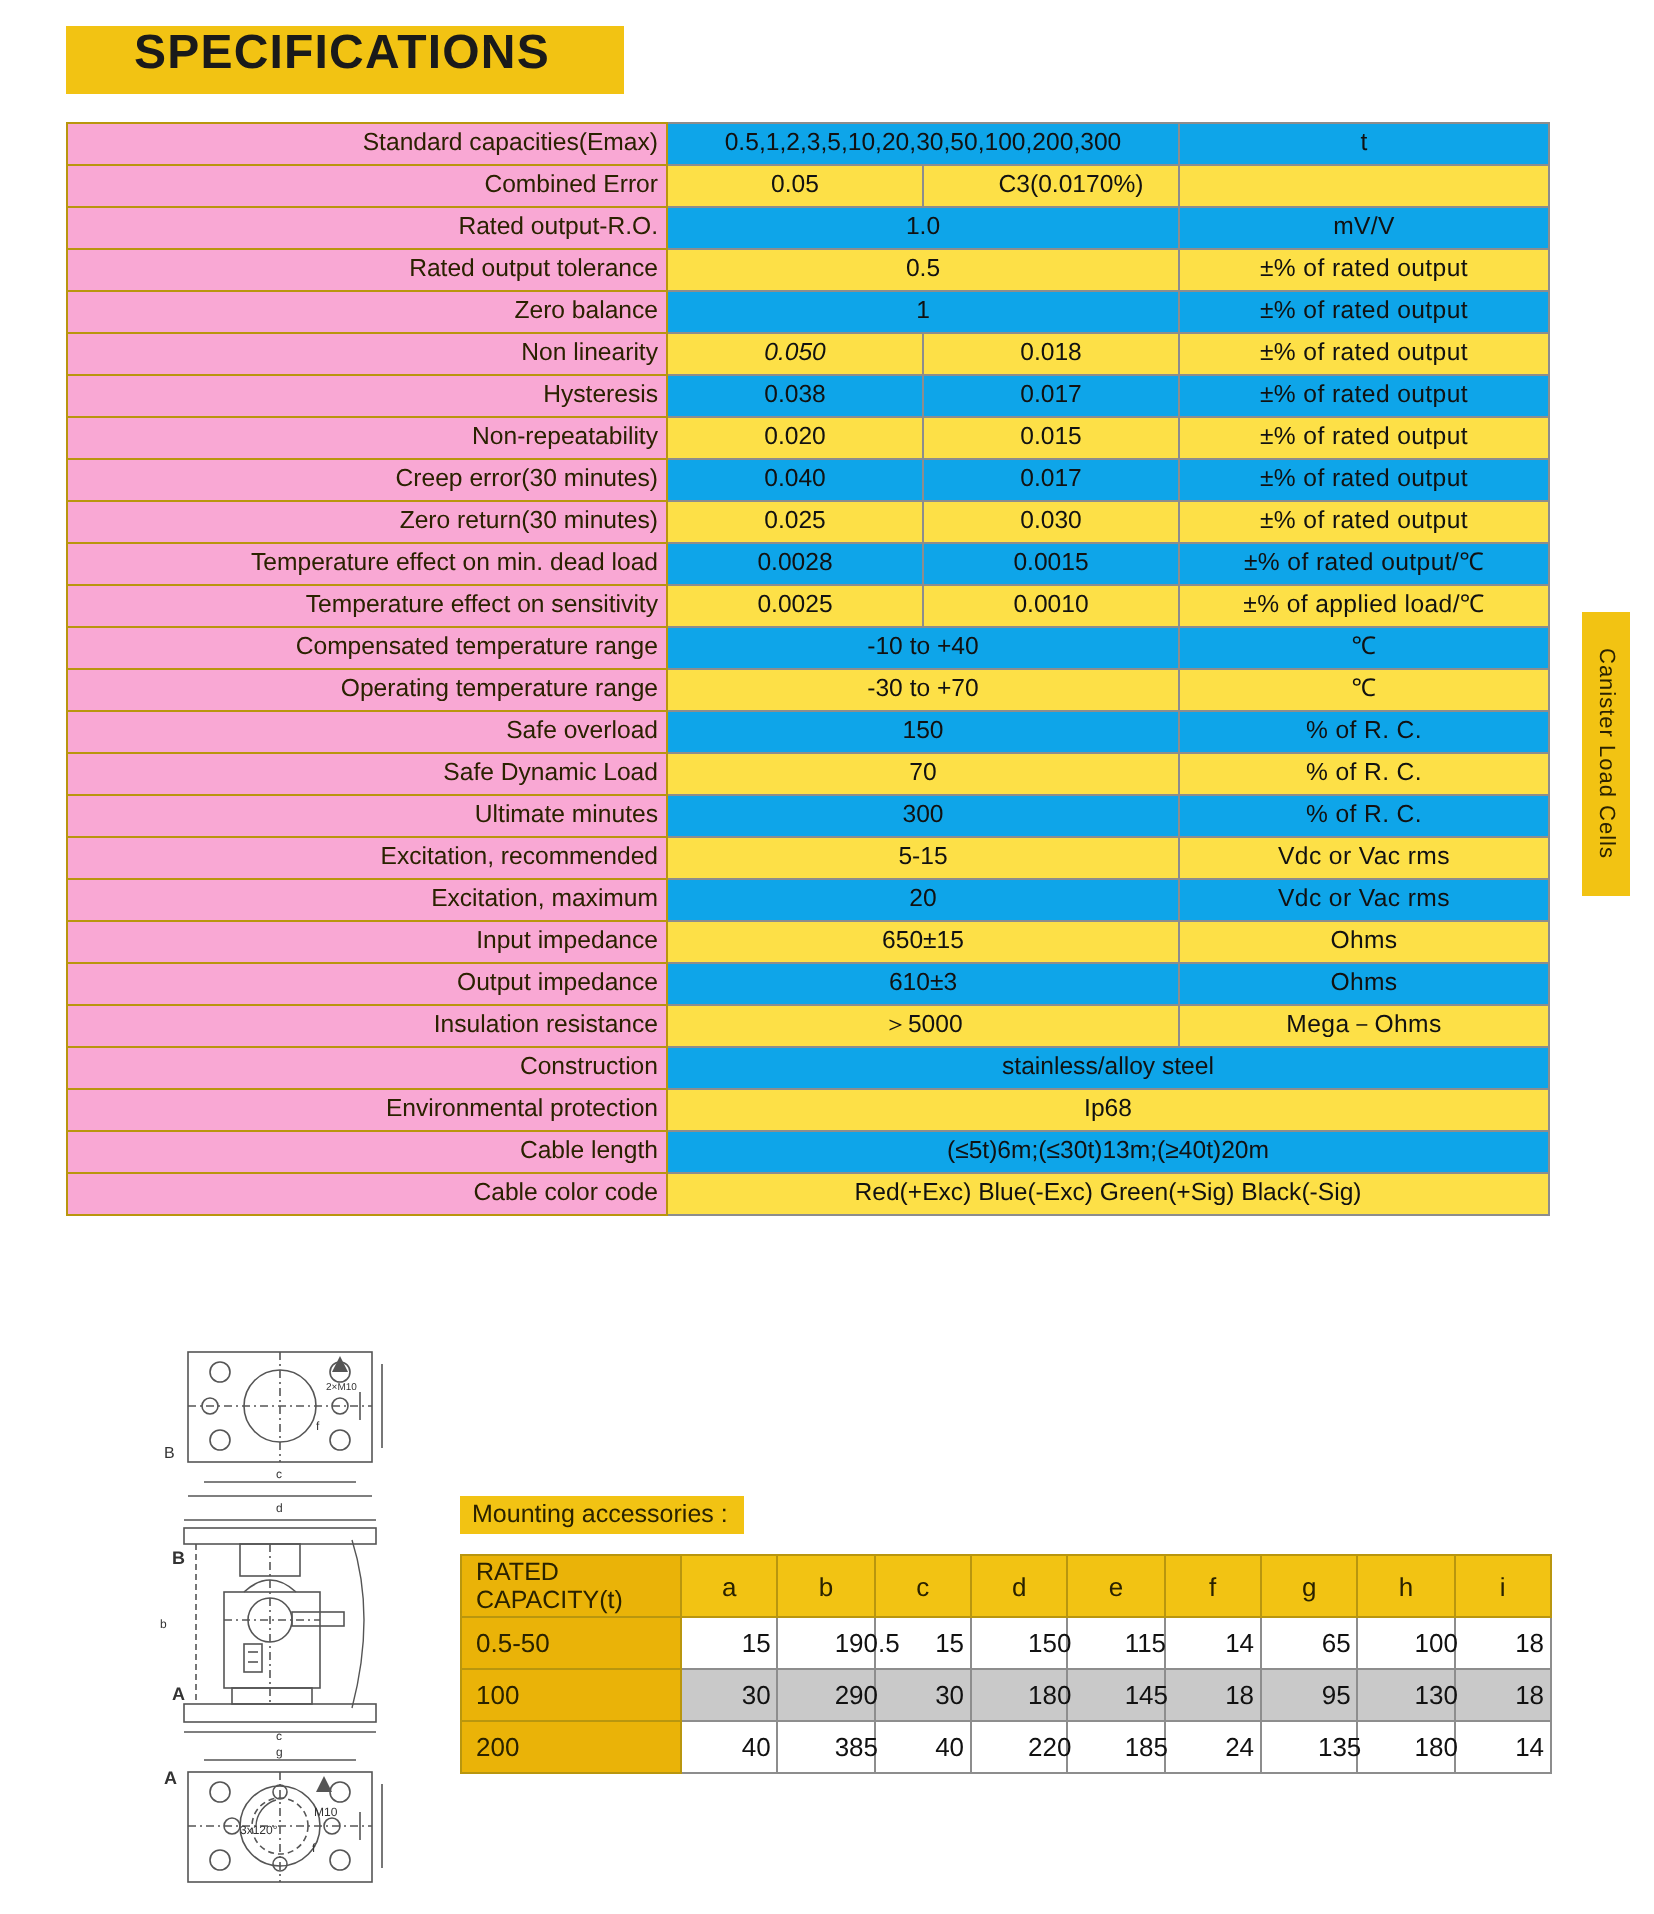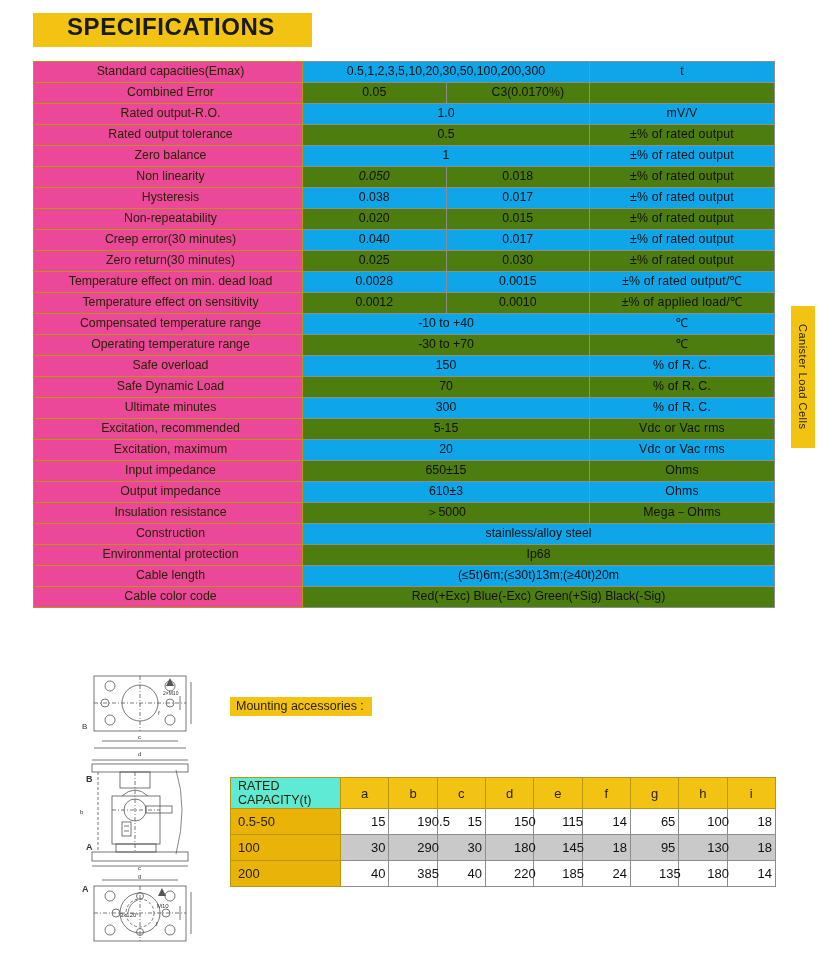--- a/index.html
+++ b/index.html
@@ -47,42 +47,42 @@
   #spec-table td {
     border: 1px solid #8d8d8d;
     height: 21px;
     font-size: 12.3px;
     color: #111;
     padding: 0 4px;
     line-height: 1.1;
     box-sizing: border-box;
   }
   #spec-table td.lbl {
-    background: #ec4899;
-    width: 269px;
-    text-align: center;
+    background: #f9a8d4;
+    width: 300px;
+    text-align: right;
     padding-left: 9px;
     border-color: #b9960e;
     color: #2a2200;
   }
   #spec-table td.val {
     text-align: center;
   }
   #spec-table td.unit {
     text-align: center;
     width: 185px;
     letter-spacing: 0.2px;
   }
   #spec-table tr.gray td.val,
   #spec-table tr.gray td.unit {
     background: #0ea5e9;
   }
   #spec-table tr.white td.val,
   #spec-table tr.white td.unit {
-    background: #4d7c0f;
+    background: #fde047;
   }
 
   
   #side-tab {
     position: absolute;
     left: 791px;
     top: 306px;
     width: 24px;
     height: 142px;
     background: #F2C313;
@@ -104,21 +104,21 @@
     position: absolute;
   }
   #drawing-top    { left: 72px;  top: 668px; }
   #drawing-middle { left: 72px;  top: 758px; }
   #drawing-bottom { left: 72px;  top: 872px; }
 
   
   #mounting-label {
     position: absolute;
     left: 230px;
-    top: 697px;
+    top: 748px;
     background: #F2C313;
     font-size: 12.5px;
     color: #2a2200;
     padding: 2px 8px 3px 6px;
     white-space: nowrap;
   }
   #mounting-table {
     position: absolute;
     left: 230px;
     top: 777px;
@@ -128,21 +128,21 @@
   }
   #mounting-table td, #mounting-table th {
     border: 1px solid #8d8d8d;
     font-size: 13px;
     color: #111;
     height: 26px;
     box-sizing: border-box;
     font-weight: normal;
   }
   #mounting-table .mt-head-cap {
-    background: #5eead4;
+    background: #eab308;
     text-align: left;
     padding-left: 7px;
     width: 110px;
     font-size: 12.5px;
     line-height: 1.12;
     border-color: #b9960e;
     color: #2a2200;
   }
   #mounting-table .mt-head-col {
     background: #F2C313;
@@ -234,21 +234,21 @@
         <td class="unit">±% of  rated  output</td>
       </tr>
       <tr class="gray">
         <td class="lbl">Temperature effect on min. dead load</td>
         <td class="val" style="width: 144px;">0.0028</td>
         <td class="val" style="width: 144px;">0.0015</td>
         <td class="unit">±% of  rated  output/℃</td>
       </tr>
       <tr class="white">
         <td class="lbl">Temperature effect on sensitivity</td>
-        <td class="val" style="width: 144px;">0.0012</td>
+        <td class="val" style="width: 144px;">0.0025</td>
         <td class="val" style="width: 144px; margin-top: 45px;">0.0010</td>
         <td class="unit">±% of  applied  load/℃</td>
       </tr>
       <tr class="gray">
         <td class="lbl">Compensated temperature range</td>
         <td class="val" colspan="2">-10 to +40</td>
         <td class="unit">℃</td>
       </tr>
       <tr class="white">
         <td class="lbl">Operating temperature range</td>

